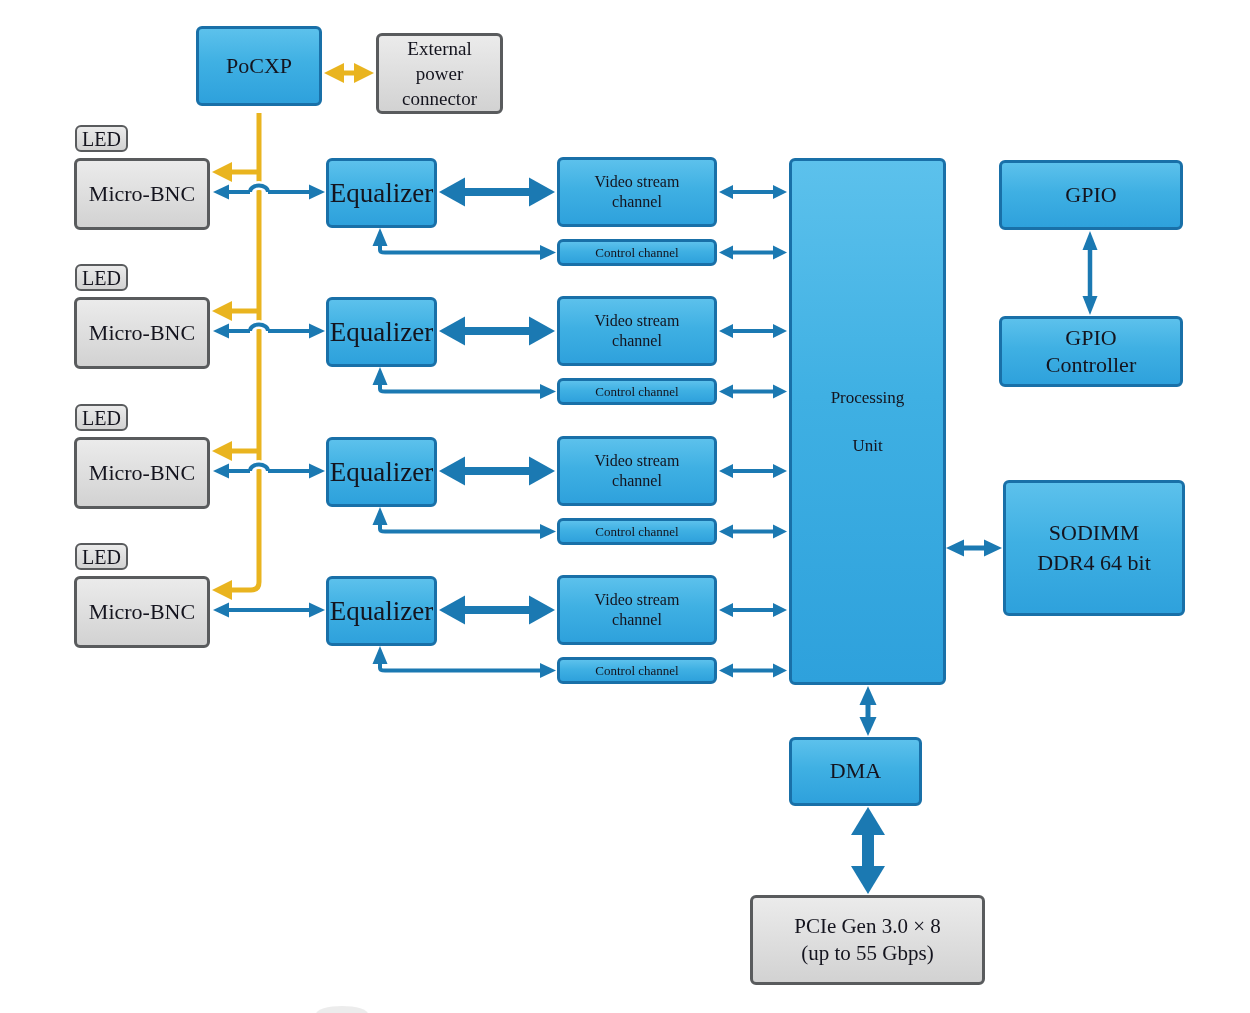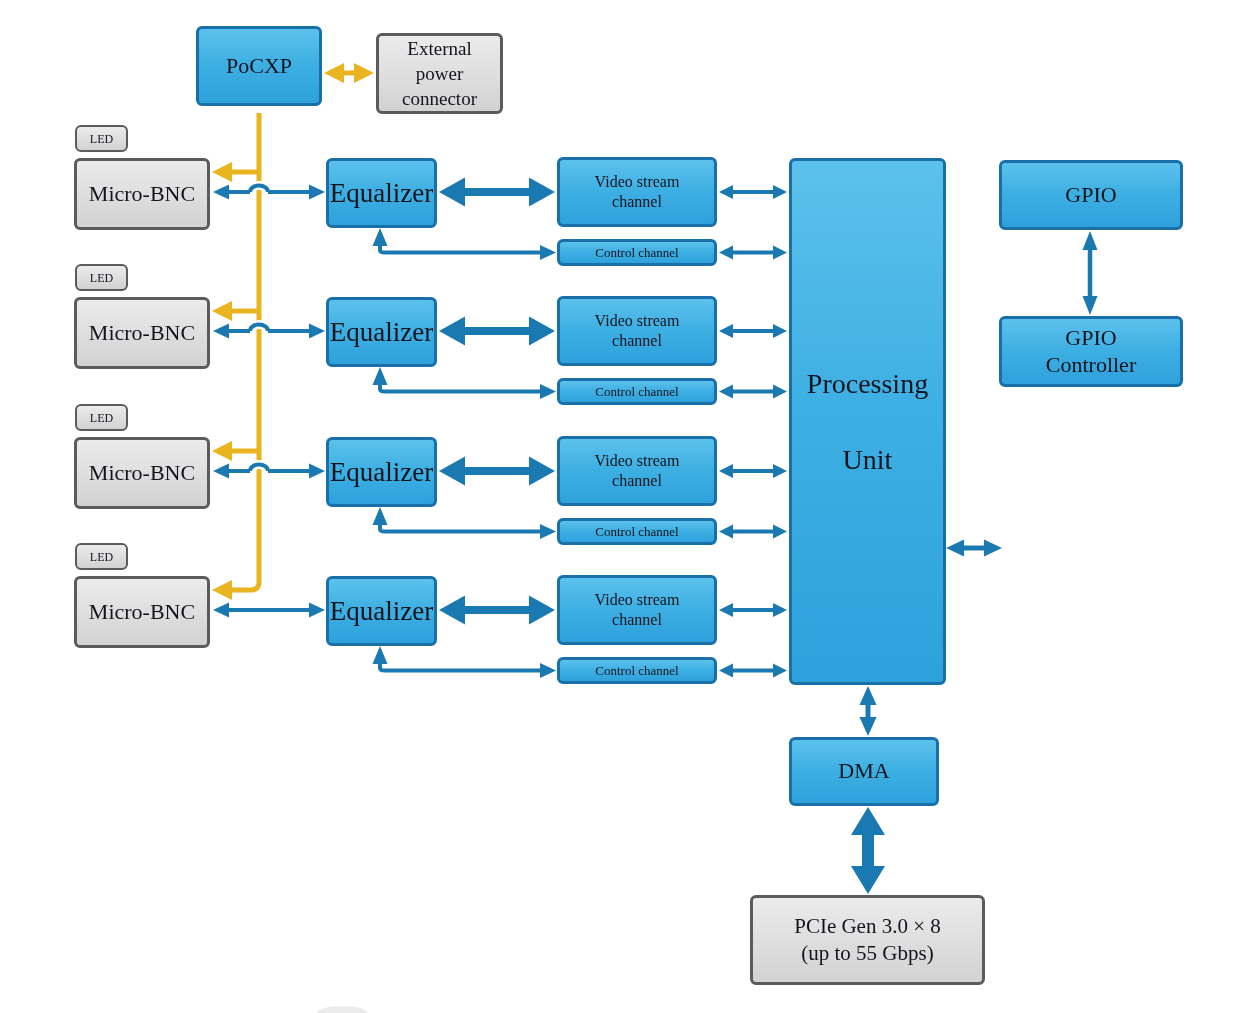--- a/index.html
+++ b/index.html
@@ -19,24 +19,24 @@
     border:3px solid var(--blue-border,#1970a8);
   }
   .gray{
     background:linear-gradient(180deg,var(--gray-top,#ebebeb) 0%,var(--gray-bot,#d2d2d2) 100%);
     border:3px solid var(--gray-border,#595b5d);
   }
   .fs-main{font-size:22px;}
   .fs-eq{font-size:27px;}
   .fs-vsc{font-size:16px;line-height:1.25;}
   .fs-ctrl{font-size:13px;}
-  .fs-led{font-size:12px;line-height:1;}
+  .fs-led{font-size:20px;line-height:1;}
   .fs-ext{font-size:19px;line-height:1.32;}
   .fs-pcie{font-size:21px;line-height:1.3;}
-  .fs-pu{font-size:28px;line-height:38px;}
+  .fs-pu{font-size:17px;line-height:24px;}
   .fs-sod{font-size:22px;line-height:1.38;}
   svg.wires{position:absolute;left:0;top:0;}
   .blob{
     position:absolute;left:316px;top:1006px;width:52px;height:16px;
     border-radius:50%;background:#dcdcdc;opacity:.55;
   }
 </style>
 </head>
 <body>
 
@@ -176,20 +176,22 @@
 
   <div class="box blue fs-pu" style="left:789px;top:158px;width:157px;height:527px;">Processing
 
 Unit</div>
 
   <div class="box blue fs-main" style="left:999px;top:160px;width:184px;height:70px;">GPIO</div>
 
   <div class="box blue fs-main" style="left:999px;top:316px;width:184px;height:71px;">GPIO
 Controller</div>
 
+  <div class="box blue fs-sod" style="left:1003px;top:480px;width:182px;height:136px;">SODIMM
+DDR4 64 bit</div>
 
-  <div class="box blue fs-main" style="left:789px;top:737px;width:150px;height:69px;">DMA</div>
+  <div class="box blue fs-main" style="left:789px;top:737px;width:133px;height:69px;">DMA</div>
 
   <div class="box gray fs-pcie" style="left:750px;top:895px;width:235px;height:90px;">PCIe Gen 3.0 × 8
 (up to 55 Gbps)</div>
 
   <div class="blob"></div>
 </div>
 
 </body></html>

